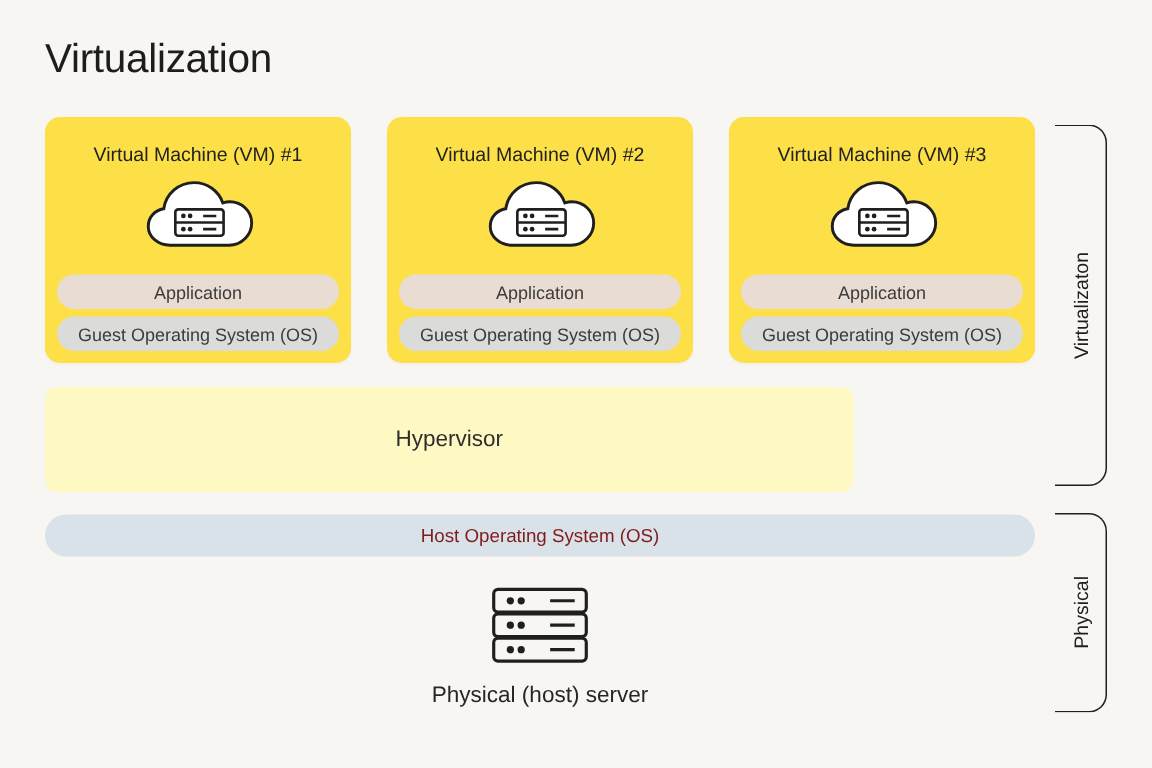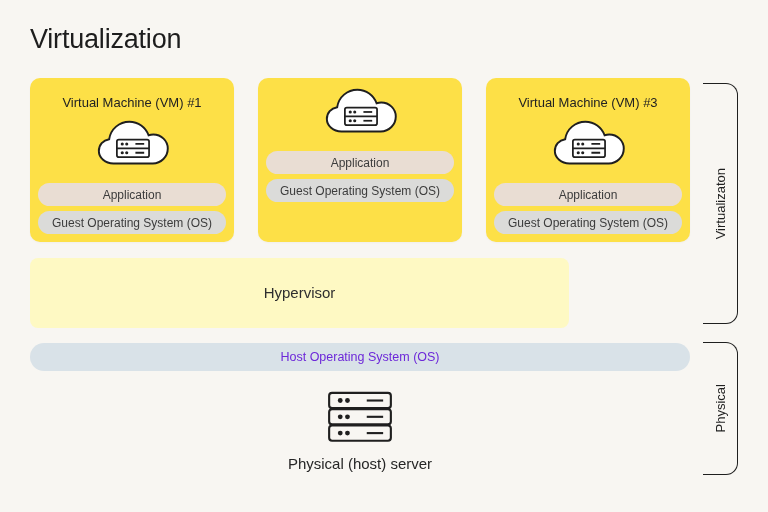--- a/index.html
+++ b/index.html
@@ -45,21 +45,21 @@
     position:absolute;left:30px;top:258px;width:539px;height:70px;
     background:#fef9c3;border-radius:8px;
     display:flex;flex-direction:column;align-items:center;justify-content:center;
     font-size:15px;color:#2e2e2e;line-height:20px;text-align:center;
   }
   
   .host-os{
     position:absolute;left:30px;top:343px;width:660px;height:28px;
     background:#d9e2e8;border-radius:14px;
     display:flex;align-items:center;justify-content:center;
-    font-size:12.5px;color:#6d28d9;
+    font-size:12.5px;color:#7f1d1d;
   }
   
   .server-wrap{
     position:absolute;left:30px;top:390px;width:660px;
     display:flex;justify-content:center;
   }
   .server-label{
     position:absolute;left:30px;top:455px;width:660px;
     text-align:center;font-size:15px;color:#262626;
   }
@@ -102,20 +102,21 @@
           <circle cx="30" cy="40" r="1.6" fill="#1f1f1f"></circle>
             <circle cx="34.6" cy="40" r="1.6" fill="#1f1f1f"></circle>
           <line x1="43.5" y1="40" x2="52.5" y2="40" stroke="#1f1f1f" stroke-width="1.8"></line>
         </svg>
       </span>
       <div class="pill pill-app">Application</div>
       <div class="pill pill-guest">Guest Operating System (OS)</div>
     </div>
 
     <div class="vm-card">
+      <div class="vm-title">Virtual Machine (VM) #2</div>
       <span class="vm-icon">
         <svg width="78" height="62" viewBox="0 0 80 60">
           <path d="M21 51 C12.5 51 6 45.2 6 38.2 C6 32 10.3 27.1 16.6 26.1 C18.1 15.6 27 8.2 37.3 8.2 C46.4 8.2 54.1 13.9 57 22.1 C58.5 21.6 60.1 21.3 61.8 21.3 C70.1 21.3 76.7 27.8 76.7 35.6 C76.7 44 69.9 51 61.3 51 Z" fill="#ffffff" stroke="#1f1f1f" stroke-width="2"></path>
           <rect x="24.5" y="26.5" width="33" height="18" rx="2" fill="#ffffff" stroke="#1f1f1f" stroke-width="1.8"></rect>
           <line x1="24.5" y1="35.5" x2="57.5" y2="35.5" stroke="#1f1f1f" stroke-width="1.8"></line>
           <circle cx="30" cy="31" r="1.6" fill="#1f1f1f"></circle>
             <circle cx="34.6" cy="31" r="1.6" fill="#1f1f1f"></circle>
           <line x1="43.5" y1="31" x2="52.5" y2="31" stroke="#1f1f1f" stroke-width="1.8"></line>
           <circle cx="30" cy="40" r="1.6" fill="#1f1f1f"></circle>
             <circle cx="34.6" cy="40" r="1.6" fill="#1f1f1f"></circle>

